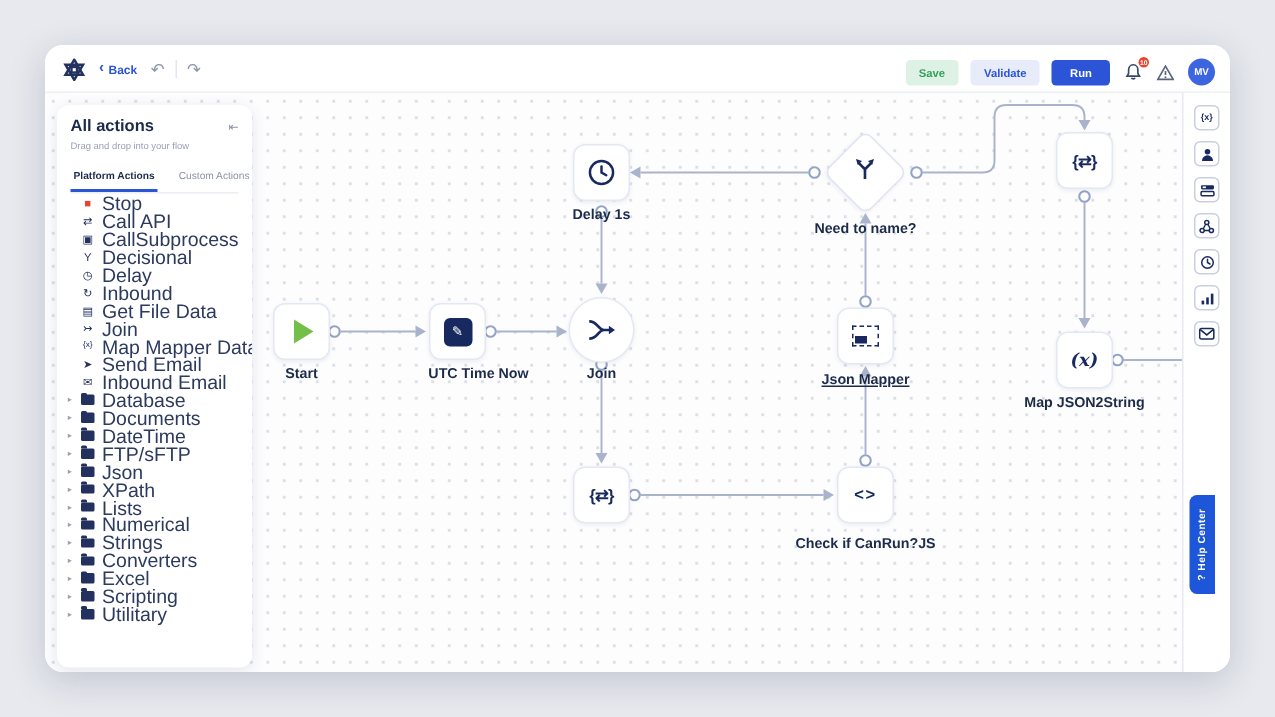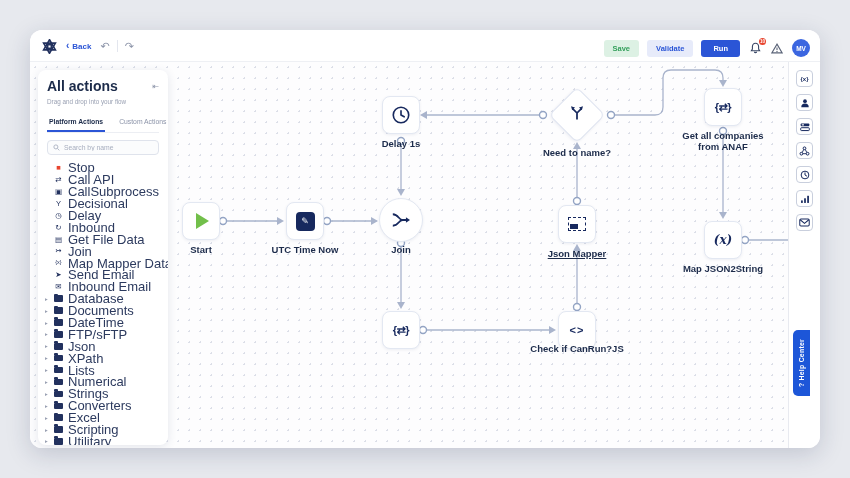--- a/index.html
+++ b/index.html
@@ -64,21 +64,21 @@
 
   .tooltip { position:absolute; left:407px; top:70px; width:90px; height:32px; background:#2356e8; border-radius:14px;
              color:#fff; font-size:8px; font-weight:bold; display:flex; align-items:center; justify-content:center;
              text-align:center; line-height:1.2; z-index:6; padding:0 6px; }
 
   
   .panel { position:absolute; left:8px; top:40px; width:130px; height:375px; background:#fff; border-radius:8px;
            box-shadow:0 2px 10px rgba(40,55,100,.12); z-index:10; overflow:hidden; }
   .p-head { padding:8px 9px 0 9px; }
   .p-title-row { display:flex; align-items:center; justify-content:space-between; }
-  .p-title { font-size:14px; font-weight:bold; color:#1c2b4a; }
+  .p-title { font-size:11px; font-weight:bold; color:#1c2b4a; }
   .p-collapse { color:#8b93a8; font-size:8px; cursor:pointer; }
   .p-sub { font-size:6.3px; color:#9aa1b3; margin-top:4px; }
   .p-tabs { display:flex; margin-top:9px; border-bottom:1px solid #eceef3; }
   .p-tab { font-size:6.8px; padding:4px 2px 5px 2px; cursor:pointer; white-space:nowrap; }
   .p-tab.active { color:#1c2b4a; font-weight:bold; border-bottom:2px solid #2b55d6; }
   .p-tab.inactive { color:#8b93a8; margin-left:12px; }
   .p-search { margin:7px 9px 6px 9px; height:15px; border:1px solid #dfe3ec; border-radius:4px; background:#fbfcfd;
               display:flex; align-items:center; gap:4px; padding:0 5px; }
   .p-search input { border:none; outline:none; background:transparent; width:90px; font-size:6.8px; font-family:inherit; color:#50607e; }
   .p-search input::placeholder { color:#a7aebf; }
@@ -198,21 +198,21 @@
         <span class="play"></span>
       </div>
   </div>
   <div class="nlabel" style="left:123px; top:214px;">Start</div>
 
   <div class="node" style="left:256px; top:172px;">
     <div class="nbox">
         <span class="pencilbox">✎</span>
       </div>
   </div>
-  <div class="nlabel" style="left:227px; top:214px;">UTC Time Now</div>
+  <div class="nlabel" style="left:241px; top:214px;">UTC Time Now</div>
 
   <div class="node" style="left:349px; top:168px;">
     <div class="ncircle">
       <svg width="20" height="18" viewBox="0 0 24 22">
         <path d="M2 4 C9 4 9 11 14 11 M2 18 C9 18 9 11 14 11 M14 11 H19" fill="none" stroke="#17295e" stroke-width="2.2"></path>
         <polygon points="18,7.5 23,11 18,14.5" fill="#17295e"></polygon>
       </svg>
     </div>
   </div>
   <div class="nlabel" style="left:323px; top:214px;">Join</div>
@@ -251,55 +251,47 @@
     <div class="nbox">
         <span class="bracetext">{⇄}</span>
       </div>
   </div>
 
   <div class="node" style="left:528px; top:281px;">
     <div class="nbox">
         <span class="codetext">&lt;&gt;</span>
       </div>
   </div>
-  <div class="nlabel" style="left:499px; top:313px;">Check if CanRun?JS</div>
+  <div class="nlabel" style="left:499px; top:327px;">Check if CanRun?JS</div>
 
   <div class="node" style="left:674px; top:58px;">
     <div class="nbox">
         <span class="bracetext">{⇄}</span>
       </div>
   </div>
-  <div class="nlabel" style="left:645px; top:100px;">Get all companies from ANAF</div>
 
   <div class="node" style="left:674px; top:191px;">
     <div class="nbox">
         <span class="fxtext">(x)</span>
       </div>
   </div>
   <div class="nlabel" style="left:645px; top:233px;">Map JSON2String</div>
 
 
   <div class="panel">
     <div class="p-head">
       <div class="p-title-row">
         <span class="p-title">All actions</span>
         <span class="p-collapse">⇤</span>
       </div>
       <div class="p-sub">Drag and drop into your flow</div>
       <div class="p-tabs">
         <span class="p-tab active">Platform Actions</span>
         <span class="p-tab inactive">Custom Actions</span>
       </div>
-    </div>
-    <div class="p-search">
-      <svg width="7" height="7" viewBox="0 0 12 12">
-        <circle cx="5" cy="5" r="3.5" fill="none" stroke="#a7aebf" stroke-width="1.5"></circle>
-        <line x1="7.8" y1="7.8" x2="11" y2="11" stroke="#a7aebf" stroke-width="1.5"></line>
-      </svg>
-      <input type="text" placeholder="Search by name" style="">
     </div>
     <div class="action-list" id="action-list">
         <div class="a-row">
           <span class="a-caret"></span>
           <span class="a-ic" style="color: rgb(232, 69, 47);">■</span>
           <span class="a-label">Stop</span>
         </div>
         <div class="a-row">
           <span class="a-caret"></span>
           <span class="a-ic">⇄</span>

